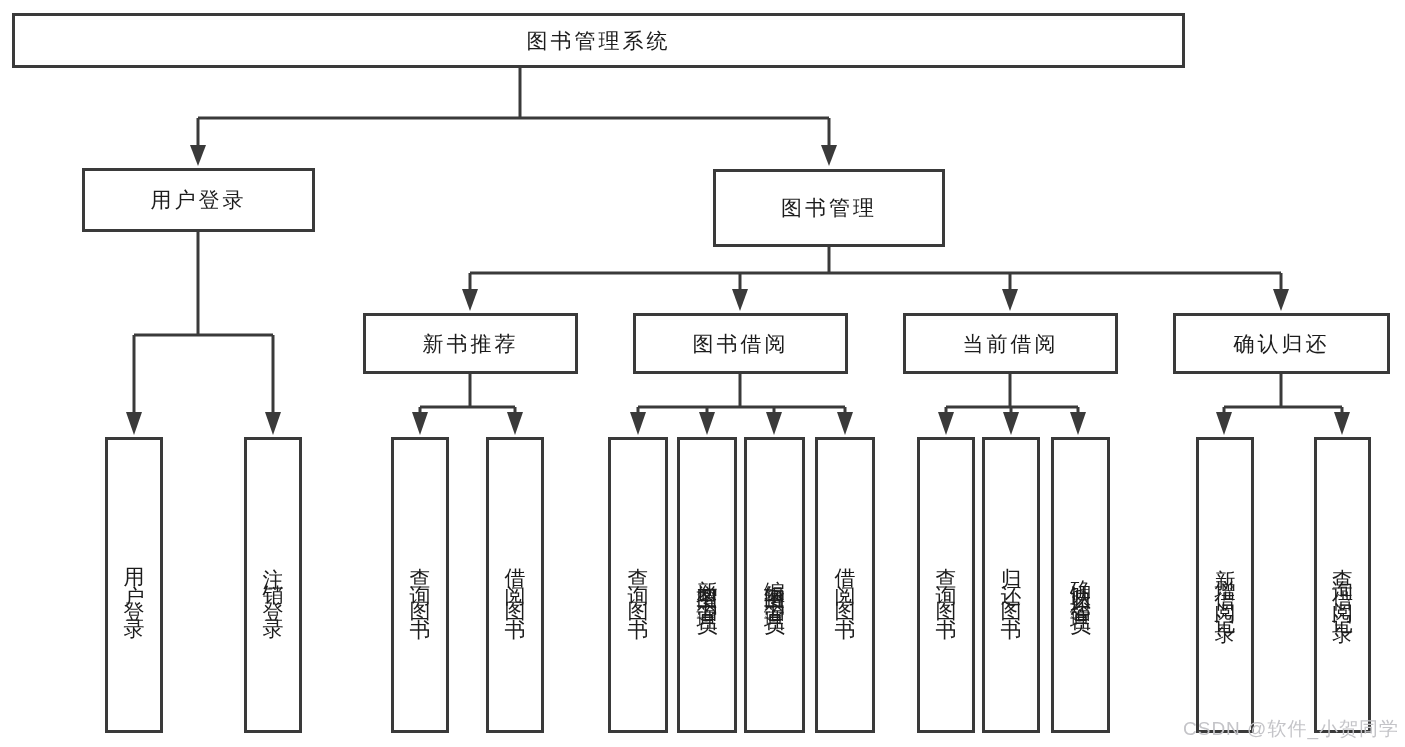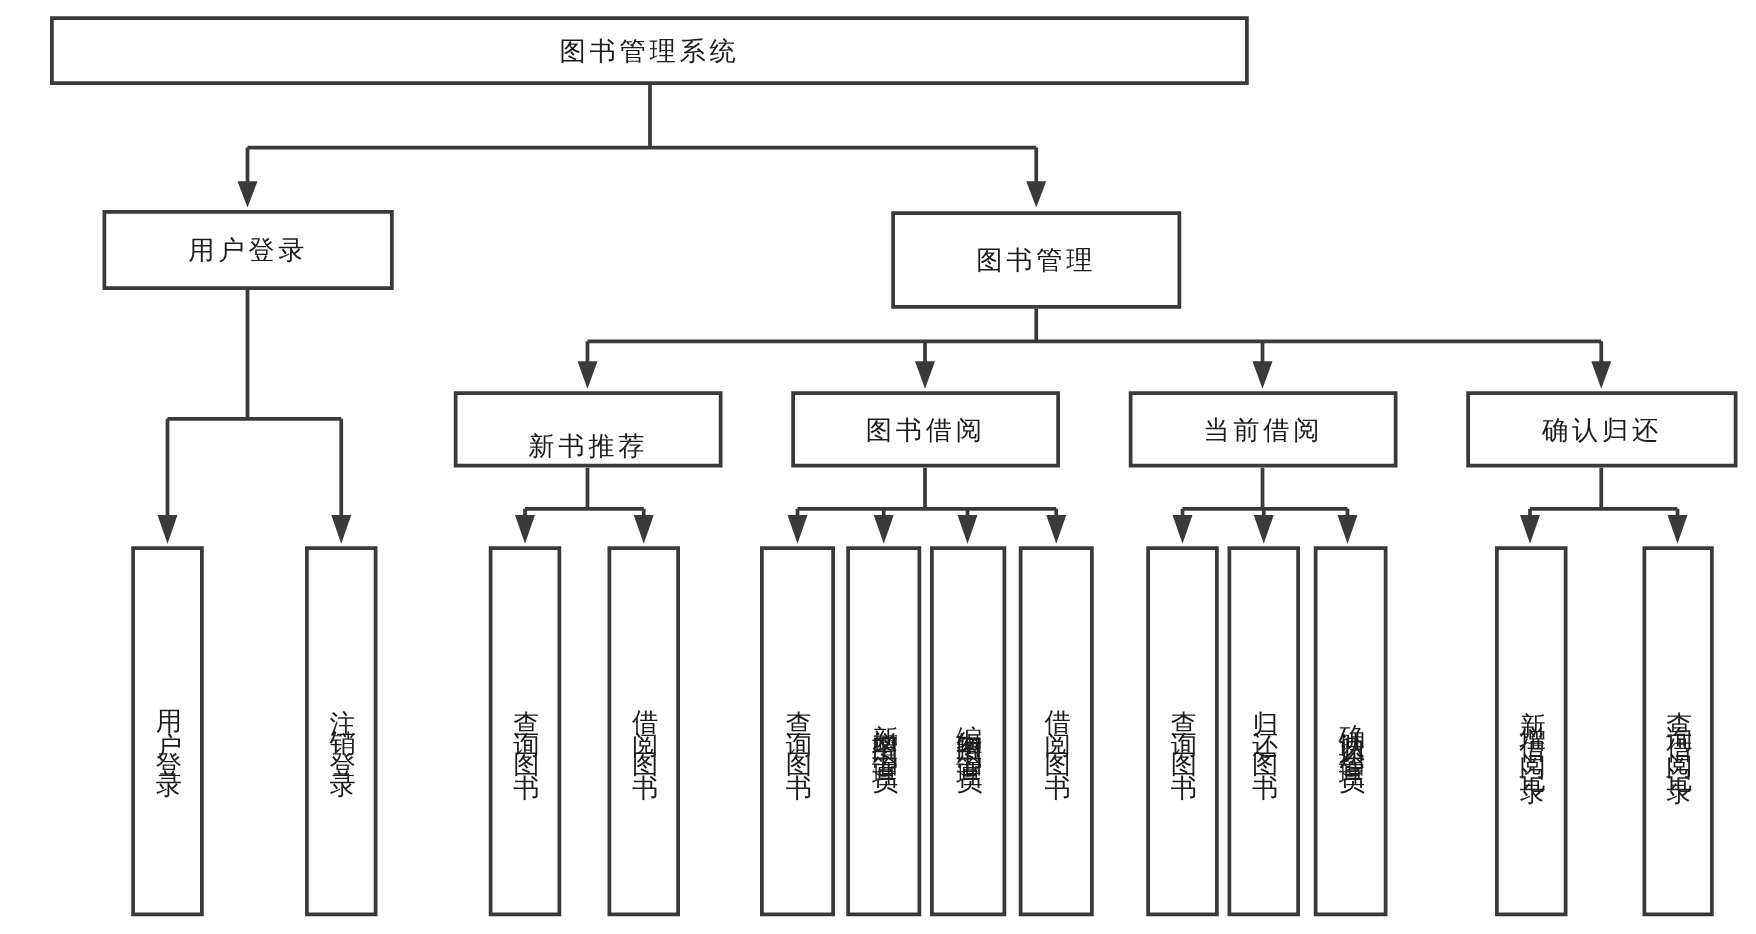--- a/index.html
+++ b/index.html
@@ -33,25 +33,25 @@
   .vtext {
     writing-mode: vertical-rl;
     text-orientation: mixed;
     letter-spacing: 5px;
     white-space: nowrap;
   }
   .ls-lg .vtext { letter-spacing: 17px; }
   .ls-md .vtext { letter-spacing: 11px; }
   .ls-sm .vtext { letter-spacing: 5px; }
   
-  .lvl1 { left: 40px;  top: 13px;  width: 959px; height: 55px; }
+  .lvl1 { left: 12px;  top: 13px;  width: 1173px; height: 55px; }
   .n-user  { left: 82px;  top: 168px; width: 233px; height: 64px; }
   .n-book  { left: 713px; top: 169px; width: 232px; height: 78px; }
   .lvl3 { top: 313px; height: 61px; }
-  .n-newrec { left: 363px;  width: 215px; align-items: flex-end; }
+  .n-newrec { left: 363px;  width: 215px; }
   .n-borrow { left: 633px;  width: 215px; }
   .n-curr   { left: 903px;  width: 215px; }
   .n-record { left: 1173px; width: 217px; }
   .leaf { top: 437px; height: 296px; width: 58px; }
   .lf-ul1 { left: 105px; }
   .lf-ul2 { left: 244px; }
   .lf-nb1 { left: 391px; }
   .lf-nb2 { left: 486px; }
   .lf-bb1 { left: 608px; width: 60px; }
   .lf-bb2 { left: 677px; width: 60px; }
@@ -228,14 +228,15 @@
     <span class="vtext">确认归还（管理员）</span>
   </div>
 
   <div class="box leaf ls-md lf-br1">
     <span class="vtext">新增借阅记录</span>
   </div>
   <div class="box leaf ls-md lf-br2">
     <span class="vtext">查询借阅记录</span>
   </div>
 
+  <div class="watermark">CSDN @软件_小贺同学</div>
 
 </div>
 
 </body></html>

